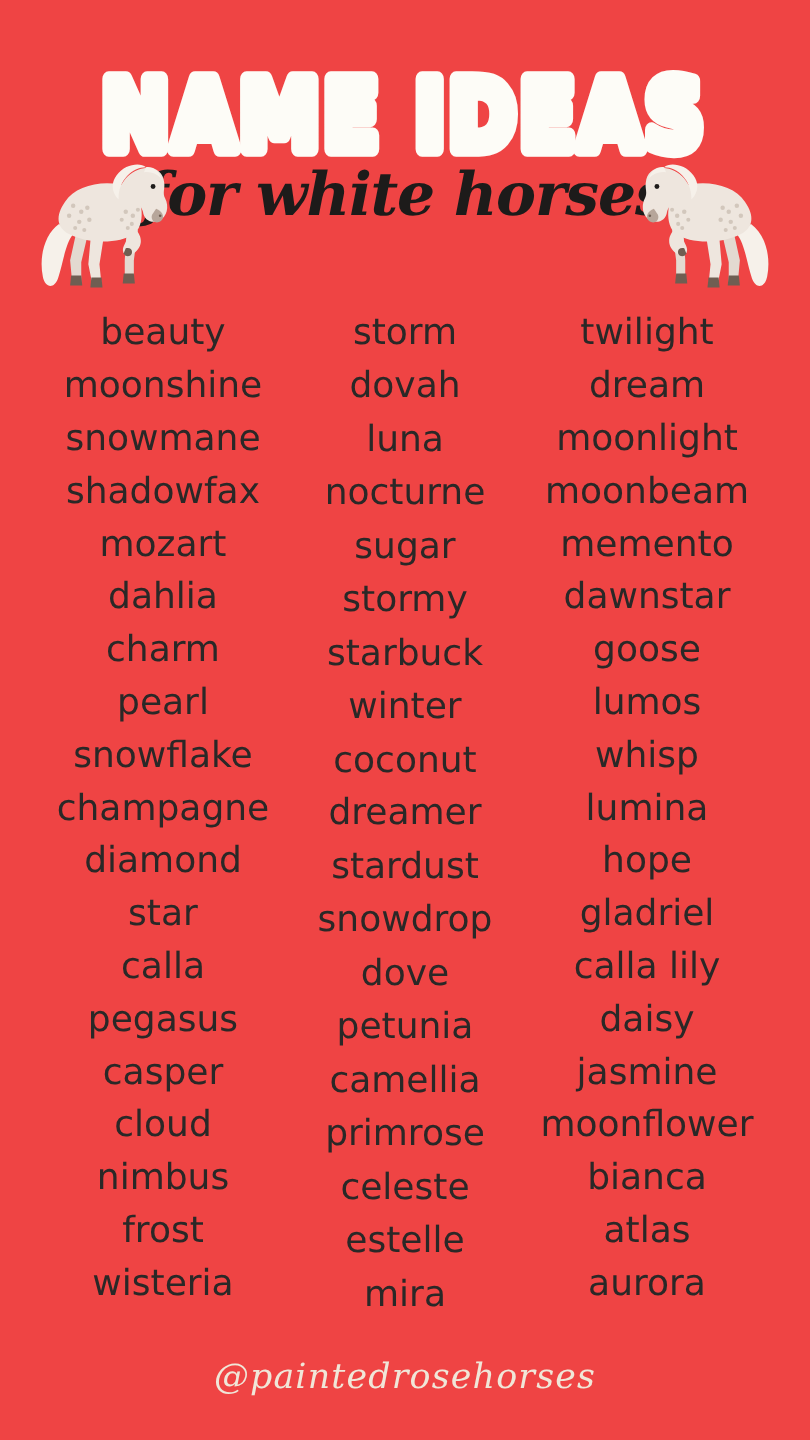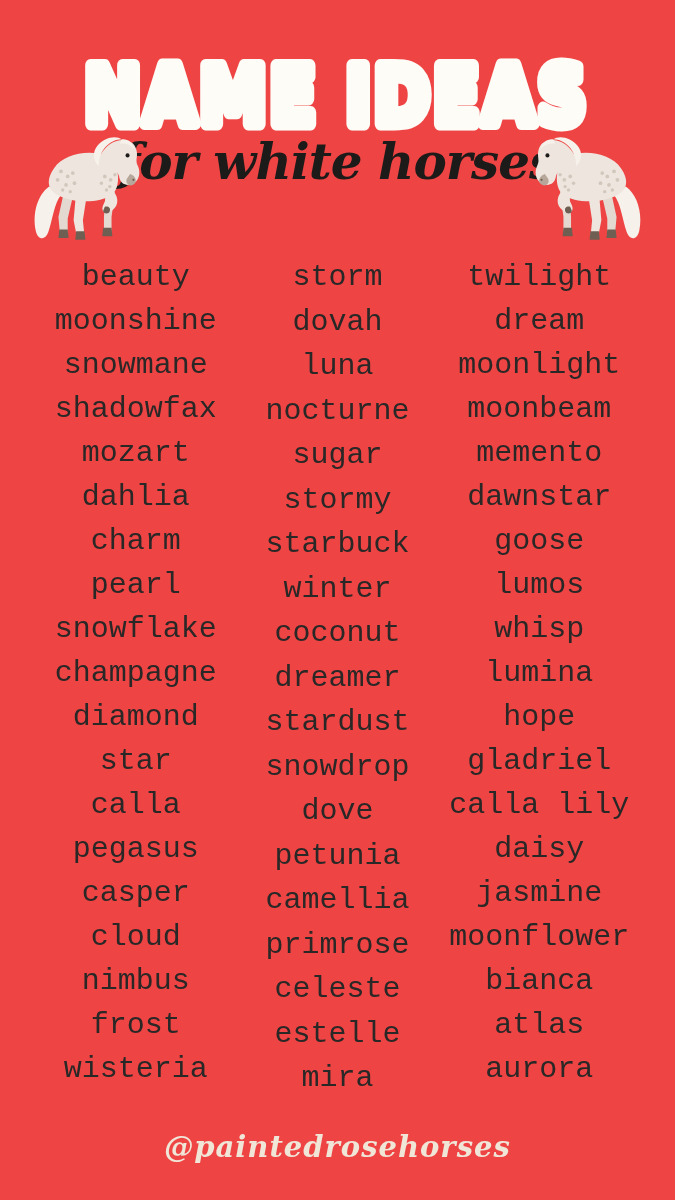--- a/index.html
+++ b/index.html
@@ -29,29 +29,29 @@
   .horse-right{right:12px;transform:scaleX(-1);}
   
   .names{
     position:absolute;top:255px;left:0;width:675px;
     display:grid;grid-template-columns:1fr 1fr 1fr;
     padding:0 35px;box-sizing:border-box;
   }
   .name-col{display:flex;flex-direction:column;align-items:center;}
   .name{
     height:44px;display:flex;align-items:center;justify-content:center;
-    font-size:30px;color:#2a2827;white-space:nowrap;font-family:Liberation Mono, monospace;
+    font-size:30px;color:#2a2827;white-space:nowrap;
   }
   .name-col-middle .name{height:44.5px;}
   
   .watermark{
     position:absolute;top:1130px;left:0;width:675px;
     text-align:center;
     font-family:"DejaVu Serif", serif;
-    font-style:italic;font-weight:bold;
+    font-style:italic;font-weight:normal;
     font-size:29px;letter-spacing:1px;
     color:#f0e6d8;
   }
 </style>
 </head>
 <body>
 
 <div class="poster">
 
   <div class="title-wrap">

